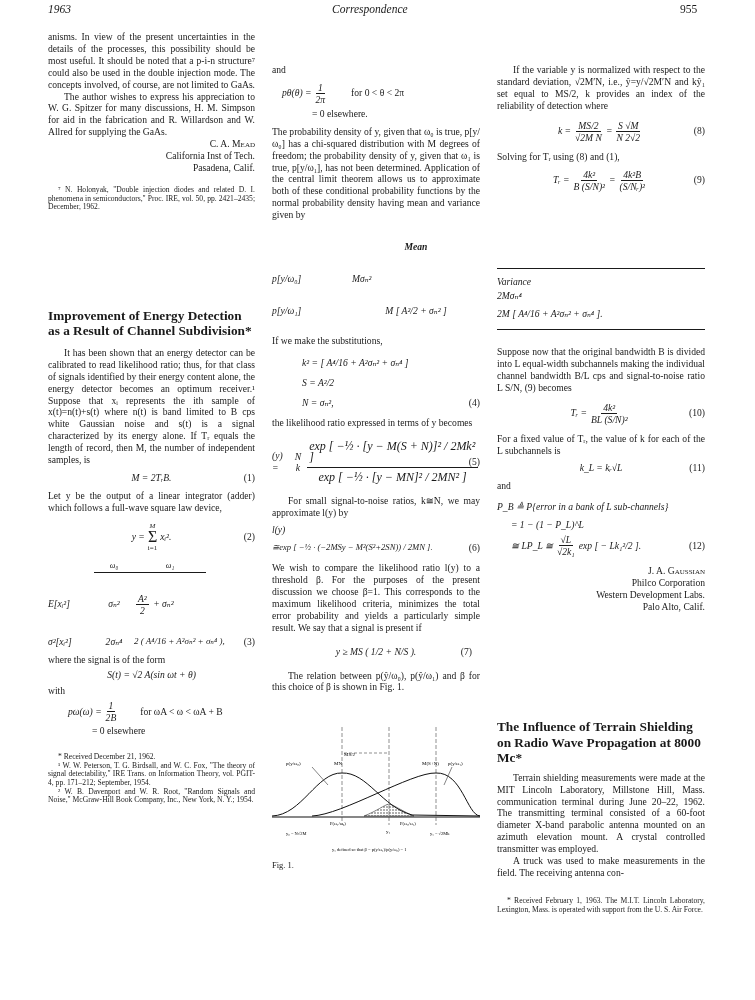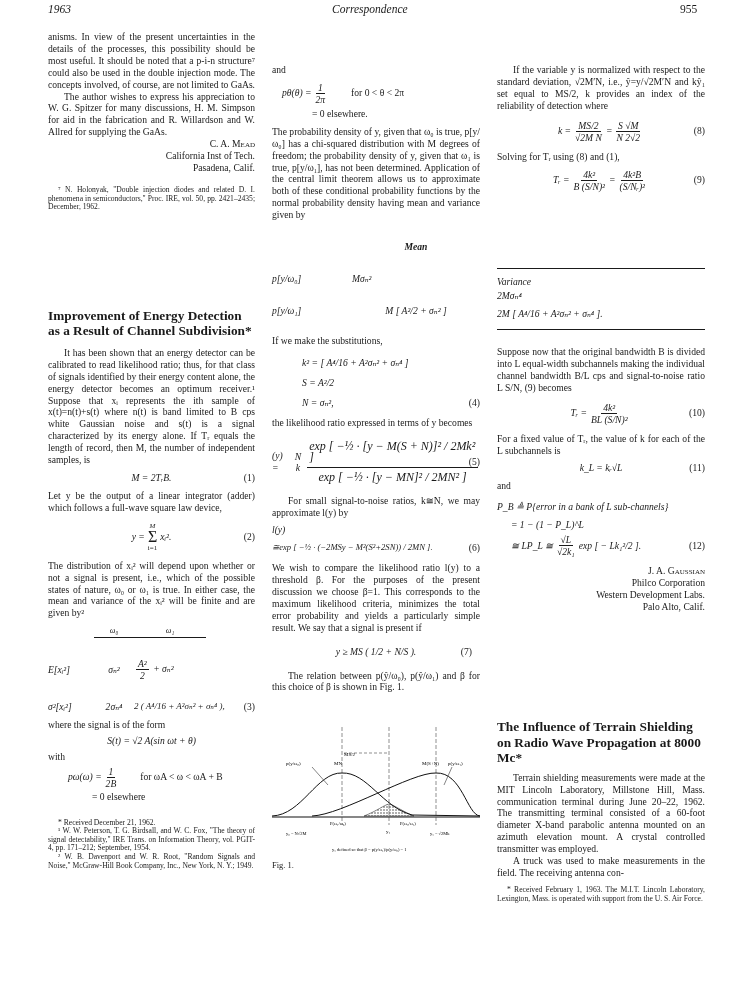--- a/index.html
+++ b/index.html
@@ -52,21 +52,20 @@
   <div class="eq" style="margin:8px 0;">
     <span>y =</span>
     <span class="frac" style="margin:0 3px;">
       <span style="font-size:7px;line-height:8px;">M</span>
       <span style="font-size:16px;line-height:14px;font-style:normal;">Σ</span>
       <span style="font-size:7px;line-height:8px;font-style:normal;">i=1</span>
     </span>
     <span>xᵢ².</span>
     <span class="eqn">(2)</span>
   </div>
-  <p>The distribution of xᵢ² will depend upon whether or not a signal is present, i.e., which of the possible states of nature, ω₀ or ω₁ is true. In either case, the mean and variance of the xᵢ² will be finite and are given by²</p>
 
   <div class="tbl" style="grid-template-columns:46px 40px 1fr 22px;margin-top:6px;">
     <span></span>
     <span style="text-align:center;border-bottom:1px solid #1a1a1a;font-size:8px;">ω₀</span>
     <span style="text-align:center;border-bottom:1px solid #1a1a1a;font-size:8px;width:72px;">ω₁</span>
     <span></span>
 
     <span>E[xᵢ²]</span>
     <span style="text-align:center;">σₙ²</span>
     <span>
@@ -95,21 +94,21 @@
         <span class="n">1</span>
         <span class="d">2B</span>
       </span>
     <span style="margin-left:20px;font-style:normal;">for ωA &lt; ω &lt; ωA + B</span>
   </div>
   <div style="margin:2px 0 0 44px;">= 0 elsewhere</div>
 
   <div class="fn" style="margin-top:16px;">
     <p>* Received December 21, 1962.</p>
     <p>¹ W. W. Peterson, T. G. Birdsall, and W. C. Fox, "The theory of signal detectability," IRE Trans. on Information Theory, vol. PGIT-4, pp. 171–212; September, 1954.</p>
-    <p>² W. B. Davenport and W. R. Root, "Random Signals and Noise," McGraw-Hill Book Company, Inc., New York, N. Y.; 1949.</p>
+    <p>² W. B. Davenport and W. R. Root, "Random Signals and Noise," McGraw-Hill Book Company, Inc., New York, N. Y.; 1954.</p>
   </div>
 </div>
 
 <div class="col" style="left:272px;top:64px;width:208px;">
   <p>and</p>
   <div style="font-style:italic;margin:6px 0 0 10px;display:flex;align-items:center;">
     <span>pθ(θ) =</span>
     <span class="frac">
         <span class="n">1</span>
         <span class="d">2π</span>
@@ -268,16 +267,16 @@
   <div class="sig" style="margin-top:8px;">
     <div class="sc">J. A. Gaussian</div>
     <div>Philco Corporation</div>
     <div>Western Development Labs.</div>
     <div>Palo Alto, Calif.</div>
   </div>
 
   <h2 style="margin-top:106px;">The Influence of Terrain Shielding on Radio Wave Propagation at 8000 Mc*</h2>
   <p class="ind" style="margin-top:6px;">Terrain shielding measurements were made at the MIT Lincoln Laboratory, Millstone Hill, Mass. communication terminal during June 20–22, 1962. The transmitting terminal consisted of a 60-foot diameter X-band parabolic antenna mounted on an azimuth elevation mount. A crystal controlled transmitter was employed.</p>
   <p class="ind">A truck was used to make measurements in the field. The receiving antenna con-</p>
-  <div class="fn" style="margin-top:7px;">
+  <div class="fn" style="margin-top:18px;">
     <p>* Received February 1, 1963. The M.I.T. Lincoln Laboratory, Lexington, Mass. is operated with support from the U. S. Air Force.</p>
   </div>
 </div>
 
 </body></html>

